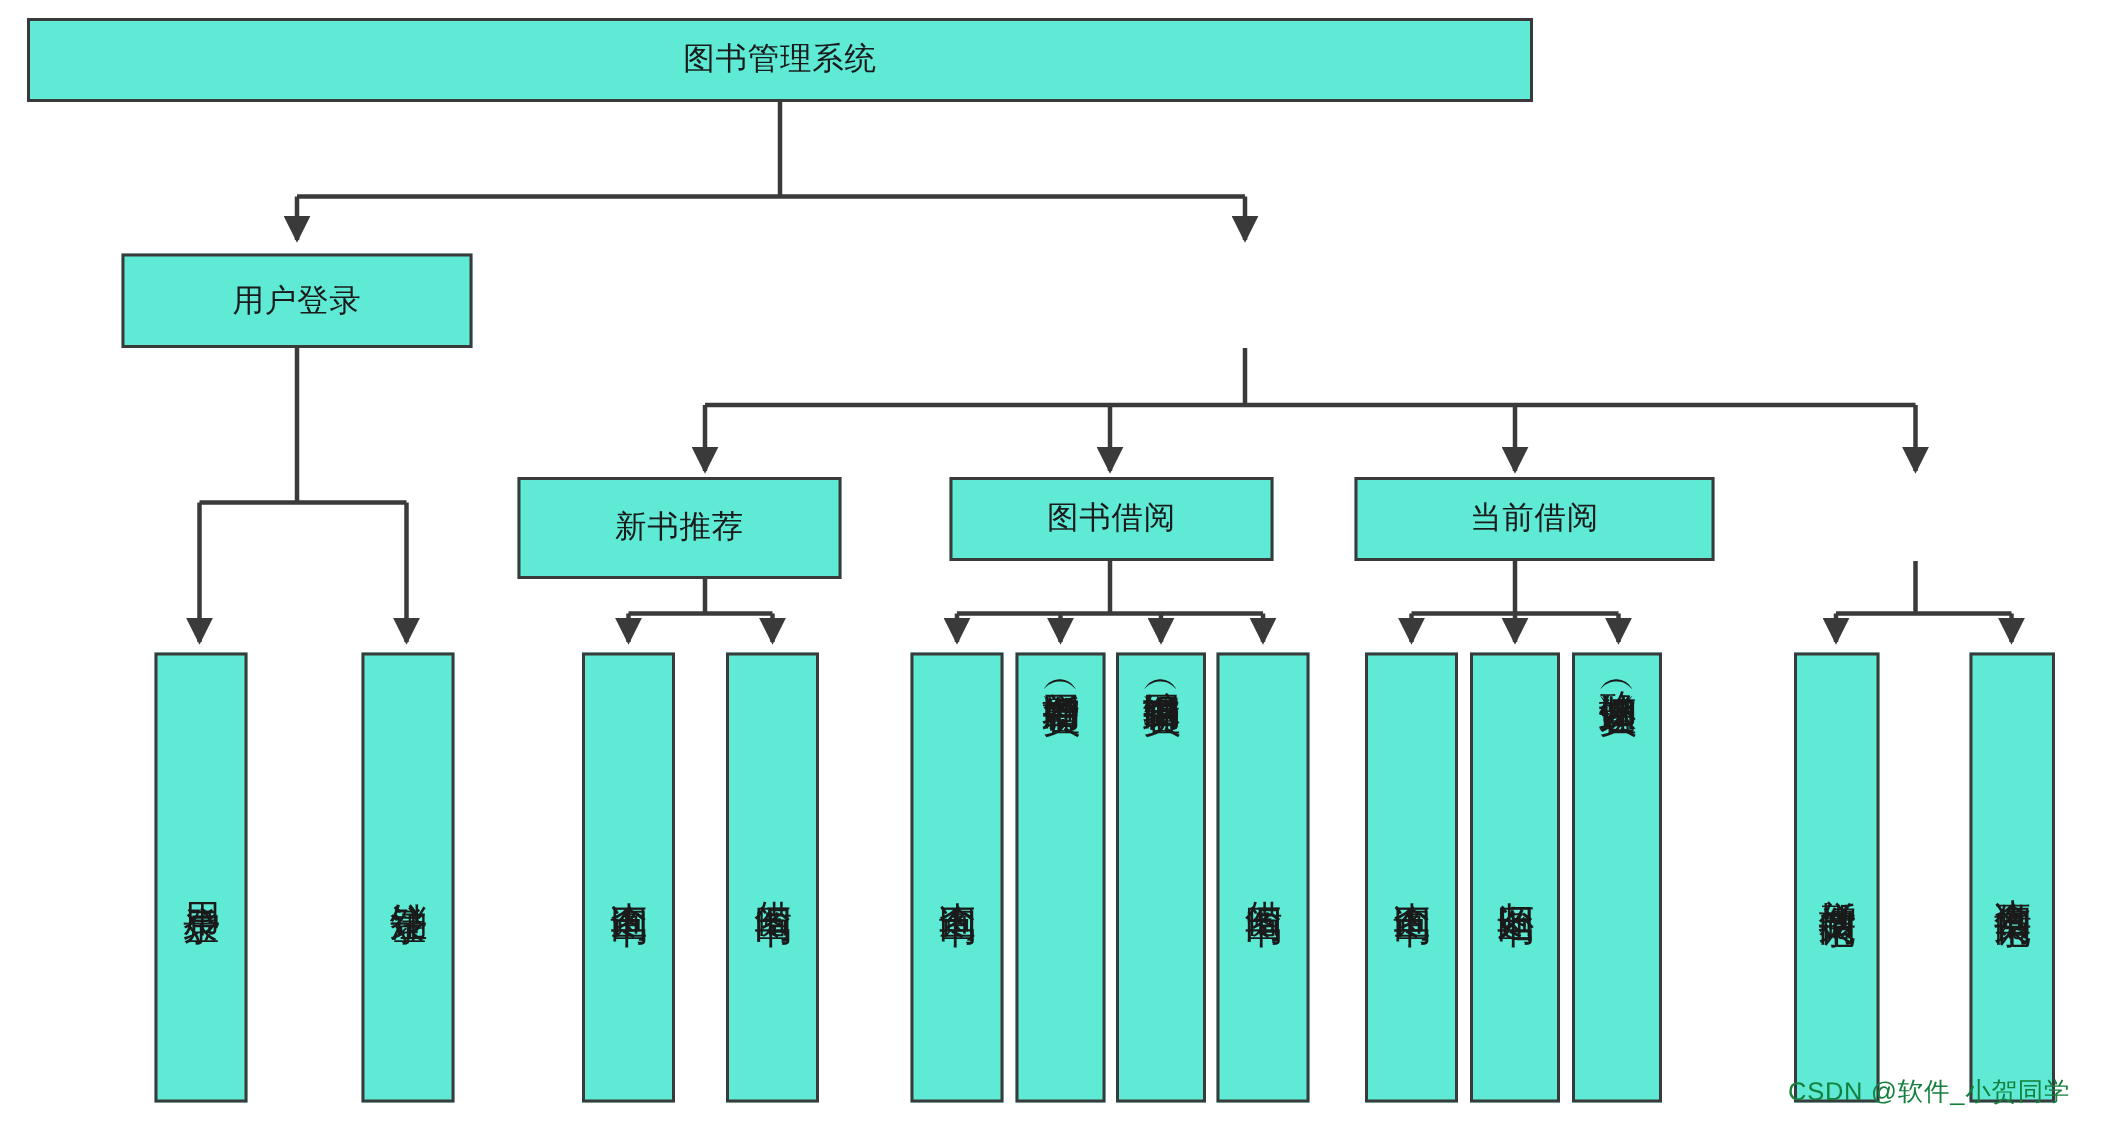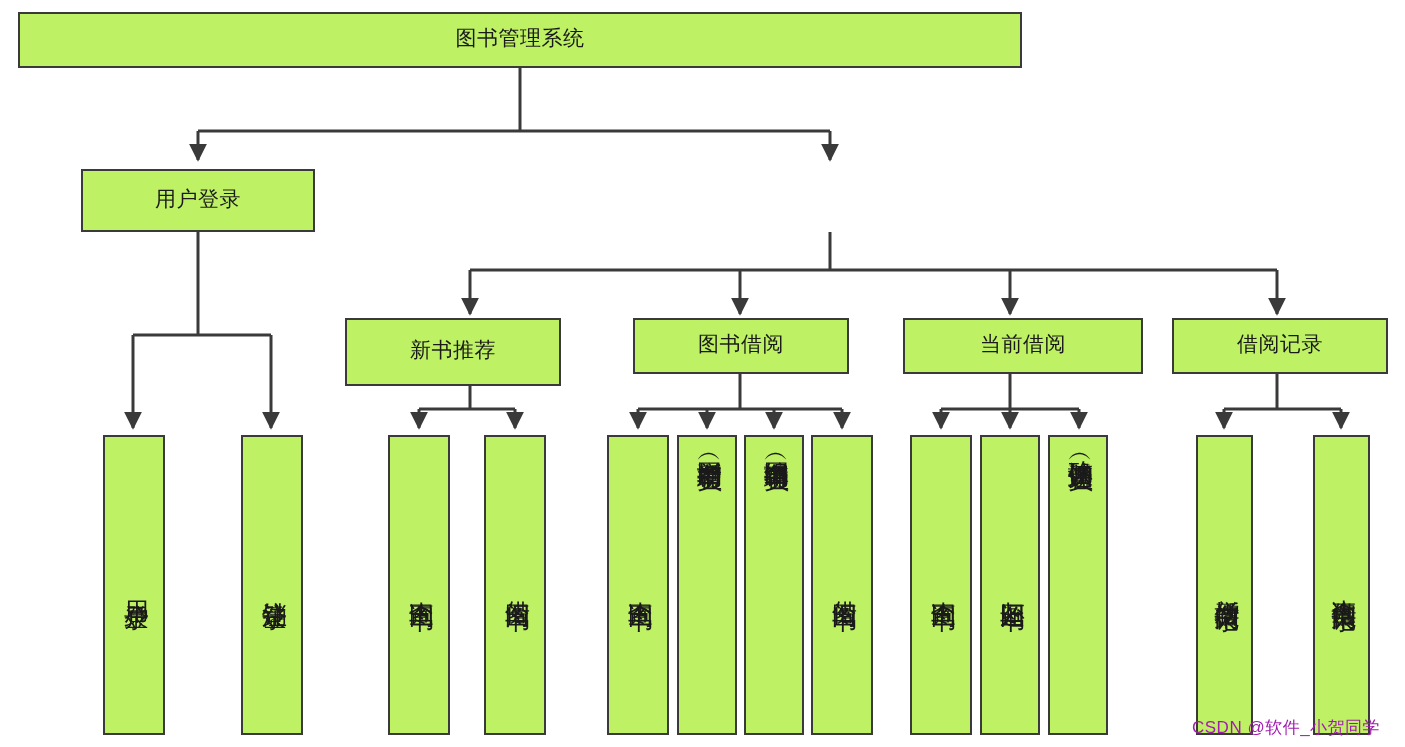--- a/index.html
+++ b/index.html
@@ -20,26 +20,25 @@
   svg.edges {
     position: absolute;
     left: 0; top: 0;
     width: 1405px; height: 747px;
     pointer-events: none;
   }
   .node {
     position: absolute;
     box-sizing: border-box;
     border: 2px solid #3a3a3a;
-    background: #bef264;
+    background: #5eead4;
     display: flex;
     align-items: center;
     justify-content: center;
     color: #1a1a1a;
-    font-family: Liberation Mono, monospace;
   }
   .node .label {
     display: block;
     text-align: center;
     line-height: 1.02;
     letter-spacing: 0.5px;
   }
   
   .node.h .label {
     font-size: 21px;
@@ -64,21 +63,21 @@
   .node.v.toplong {
     align-items: flex-start;
     justify-content: center;
   }
   .node.v.toplong .label {
     font-size: 25px;
     letter-spacing: 1px;
   }
   #watermark {
     position: absolute;
-    color: #a21caf;
+    color: #15803d;
     font-size: 17px;
     white-space: nowrap;
     letter-spacing: 0.5px;
     font-family: "Liberation Sans", "DejaVu Sans", sans-serif;
   }
 </style>
 </head>
 <body>
 
 <div id="canvas">
@@ -143,23 +142,20 @@
 
   <div class="node h" style="left:345px; top:318px; width:216px; height:68px;">
     <span class="label">新书推荐</span>
   </div>
   <div class="node h" style="left:633px; top:318px; width:216px; height:56px;">
     <span class="label">图书借阅</span>
   </div>
   <div class="node h" style="left:903px; top:318px; width:240px; height:56px;">
     <span class="label">当前借阅</span>
   </div>
-  <div class="node h" style="left:1172px; top:318px; width:216px; height:56px;">
-    <span class="label">借阅记录</span>
-  </div>
 
   <div class="node v" style="left:103px; top:435px; width:62px; height:300px;">
     <span class="label">用户登录</span>
   </div>
   <div class="node v" style="left:241px; top:435px; width:62px; height:300px;">
     <span class="label">注销登录</span>
   </div>
 
   <div class="node v" style="left:388px; top:435px; width:62px; height:300px;">
     <span class="label">查询图书</span>

